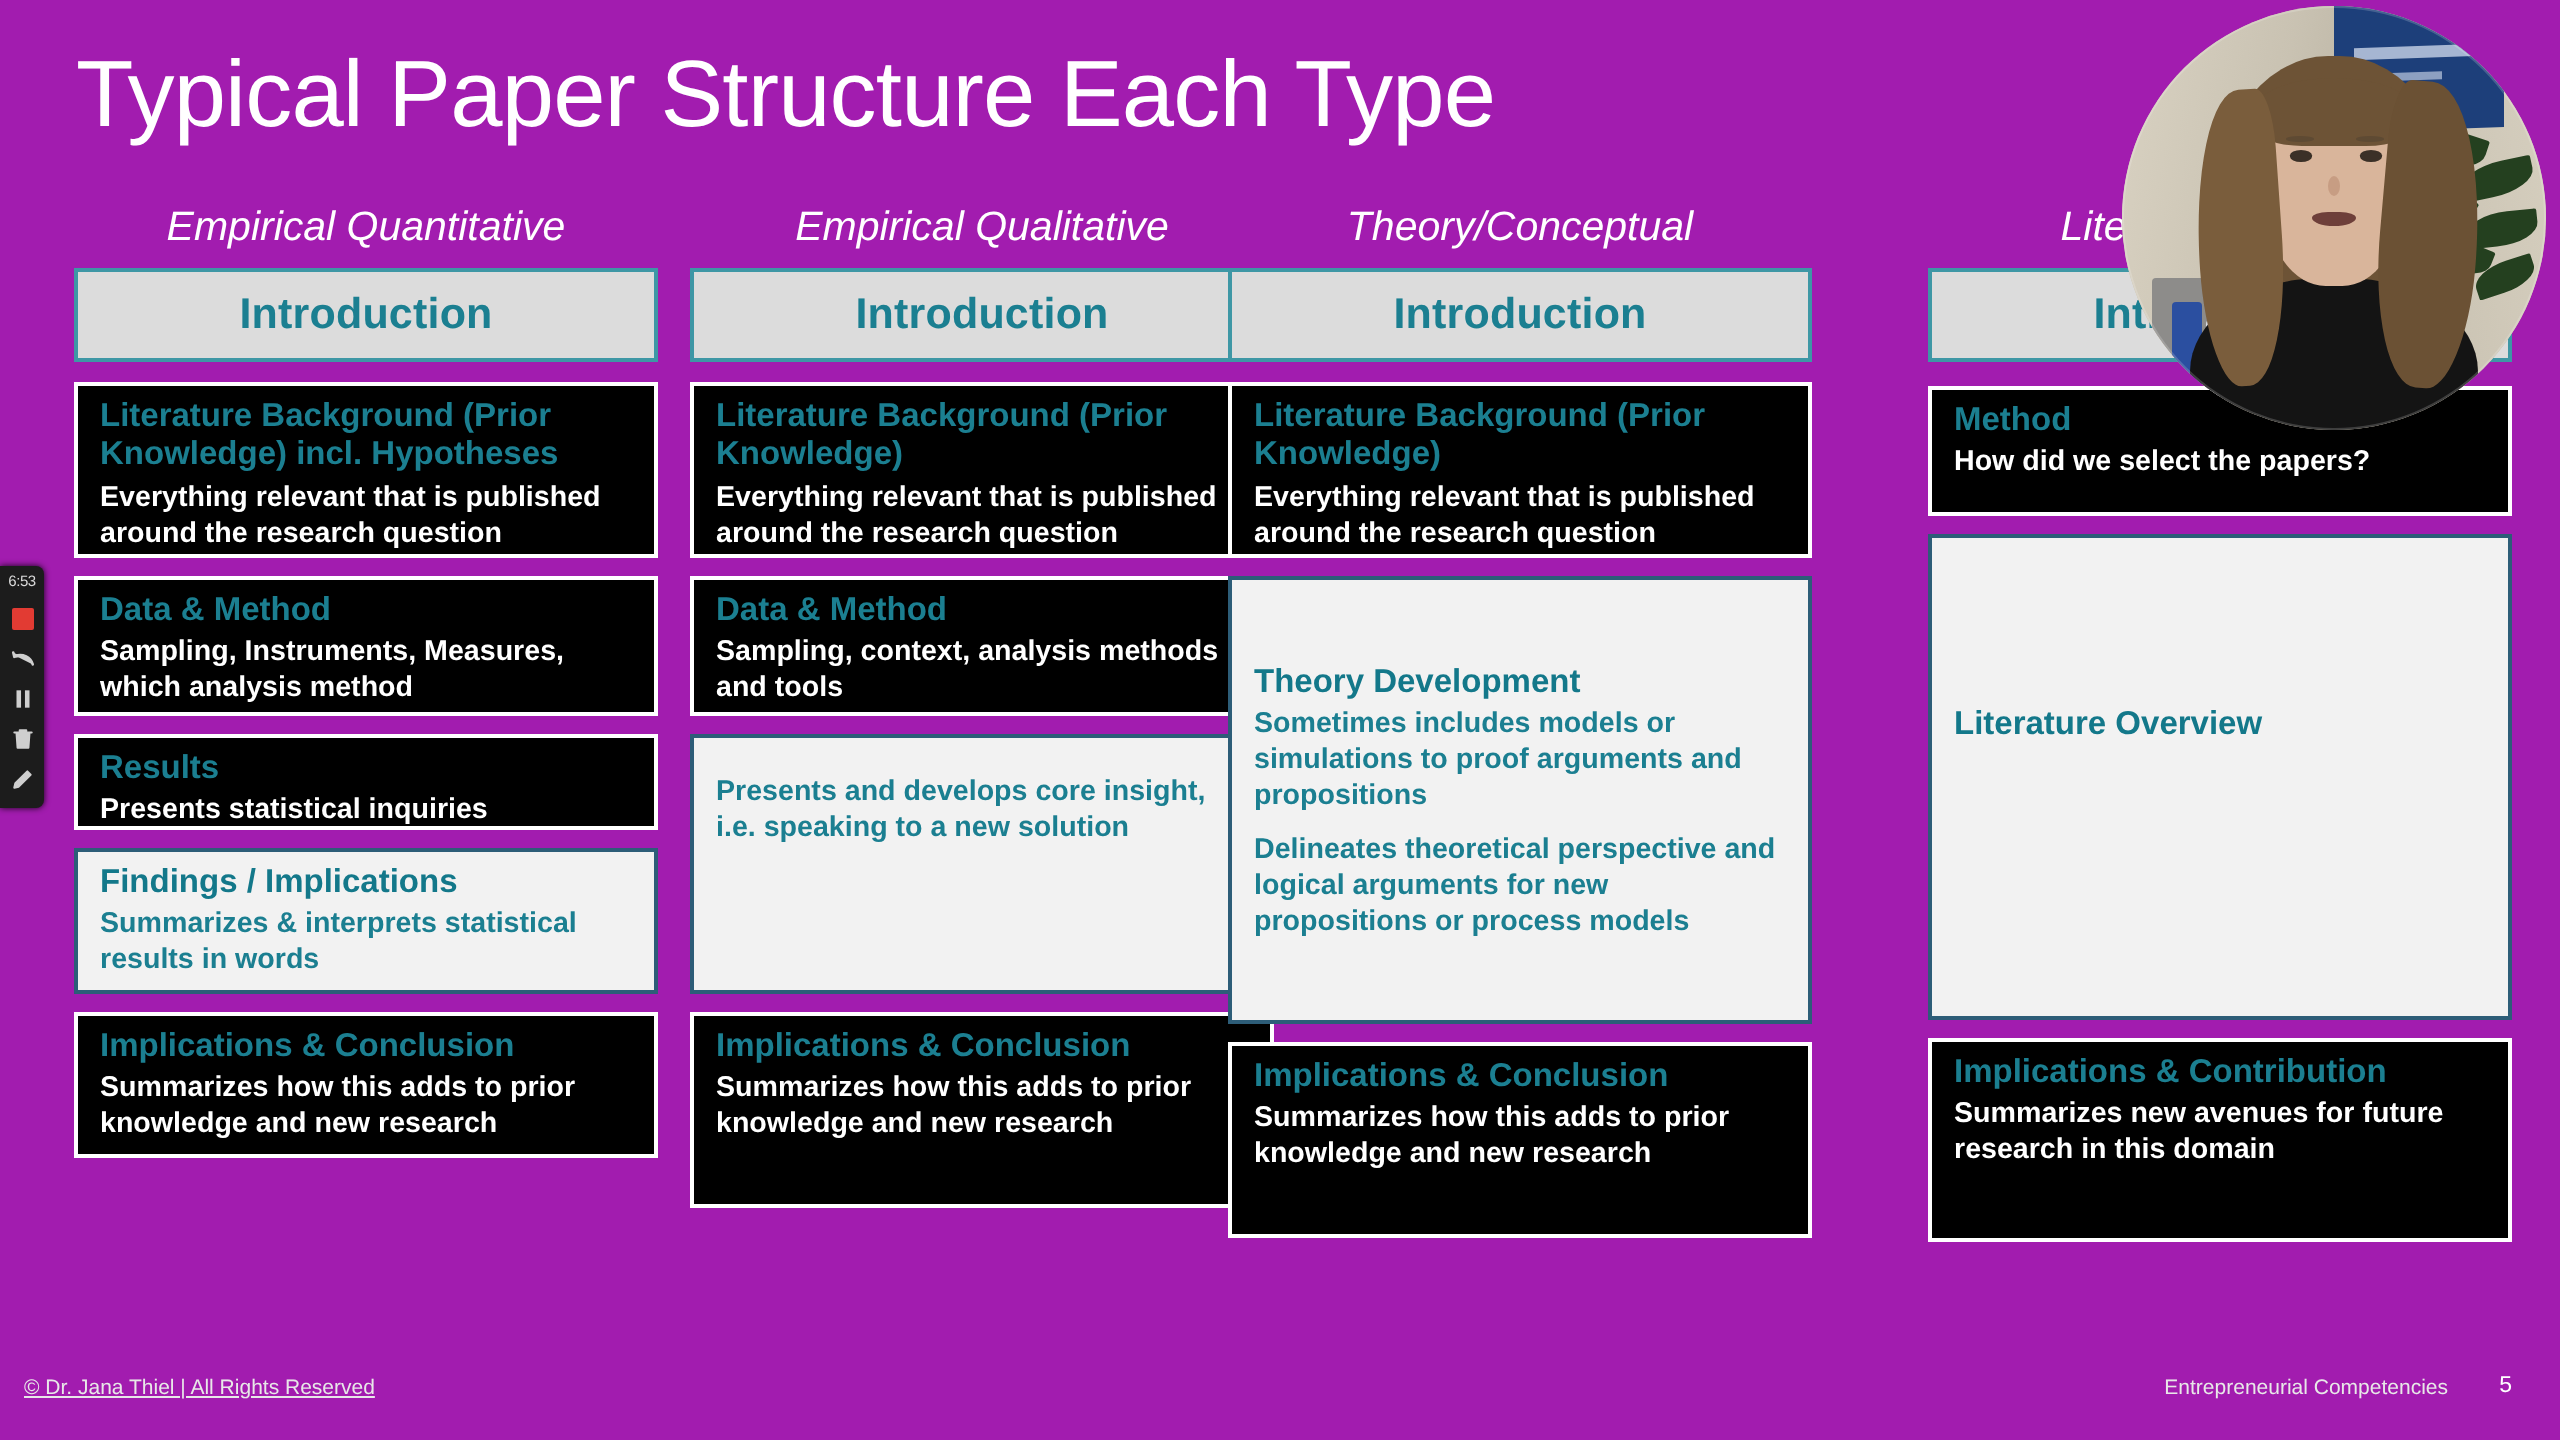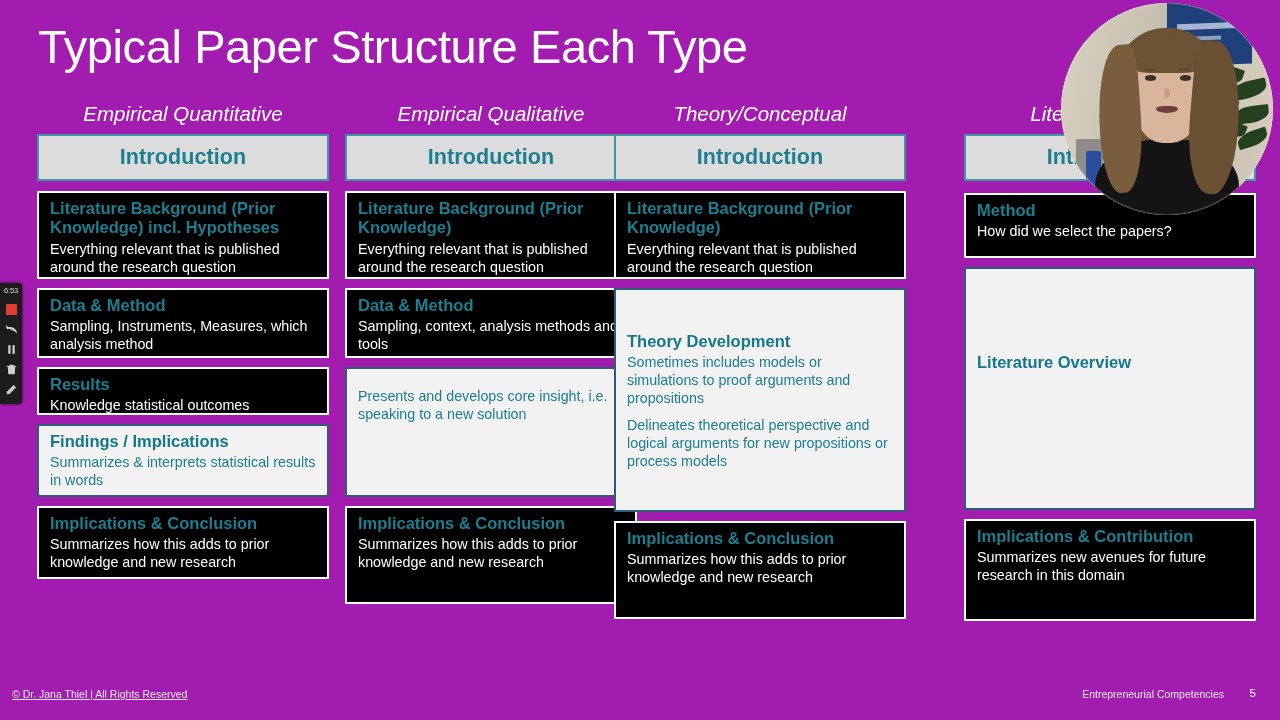--- a/index.html
+++ b/index.html
@@ -55,21 +55,21 @@
     border:2px solid #9fd0de;
   }
   .box.light.deepborder{border:2px solid #2d5d78;}
 
   .box h4{
     margin:0 0 2px 0;
     color:#1b7f91;font-weight:bold;font-size:16.5px;line-height:1.17;
   }
   .box p{
     margin:0 0 0 0;
-    font-size:14.3px;line-height:1.26;color:#ffffff;font-weight:400;
+    font-size:14.3px;line-height:1.26;color:#ffffff;font-weight:700;
   }
   .box p + p{margin-top:9px;}
   .box.light p{color:#1b7f91;}
   .box.light h4{color:#13788a;}
 
   
   #footer-left{
     position:absolute;left:12px;top:688px;font-size:10.5px;color:#e8e8e8;text-decoration:underline;
   }
   #footer-right{
@@ -161,21 +161,21 @@
           <p>Everything relevant that is published around the research question</p>
         </div>
 
         <div class="box" style="height:70px">
           <h4>Data &amp; Method</h4>
           <p>Sampling, Instruments, Measures, which analysis method</p>
         </div>
 
         <div class="box" style="height:48px">
           <h4>Results</h4>
-          <p>Knowledge statistical outcomes</p>
+          <p>Presents statistical inquiries</p>
         </div>
 
         <div class="box light deepborder" style="height:73px">
           <h4>Findings / Implications</h4>
           <p>Summarizes &amp; interprets statistical results in words</p>
         </div>
 
         <div class="box" style="height:73px">
           <h4>Implications &amp; Conclusion</h4>
           <p>Summarizes how this adds to prior knowledge and new research</p>

